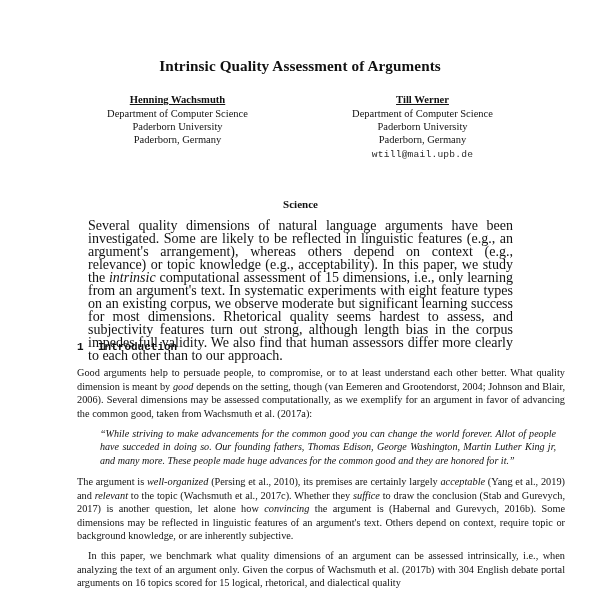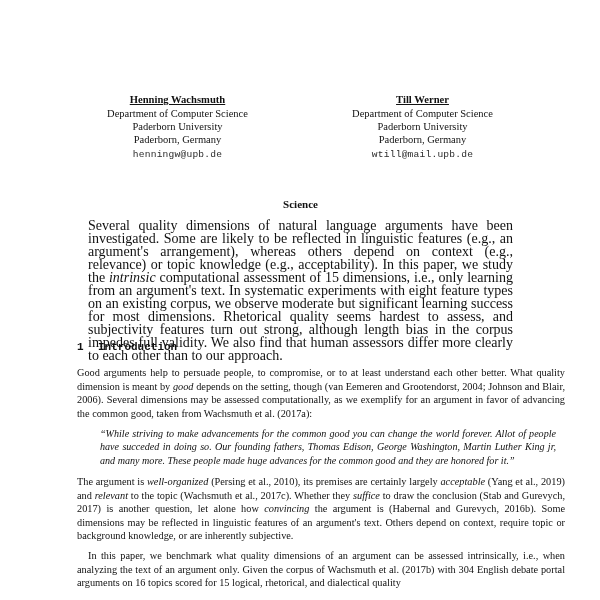--- a/index.html
+++ b/index.html
@@ -134,29 +134,29 @@
     padding-right: 9px;
   }
 
   i, em { font-style: italic; }
 </style>
 </head>
 <body>
 
 <div class="page">
 
+  <div class="paper-title">Intrinsic Quality Assessment of Arguments</div>
 
   <div class="authors">
 
     <div class="author-col">
       <div class="author-name">Henning Wachsmuth</div>
       <div class="author-line">Department of Computer Science</div>
       <div class="author-line">Paderborn University</div>
       <div class="author-line">Paderborn, Germany</div>
-      <div class="author-email">henningw@upb.de</div>
     </div>
 
     <div class="author-col">
       <div class="author-name">Till Werner</div>
       <div class="author-line">Department of Computer Science</div>
       <div class="author-line">Paderborn University</div>
       <div class="author-line">Paderborn, Germany</div>
       <div class="author-email">wtill@mail.upb.de</div>
     </div>
 

